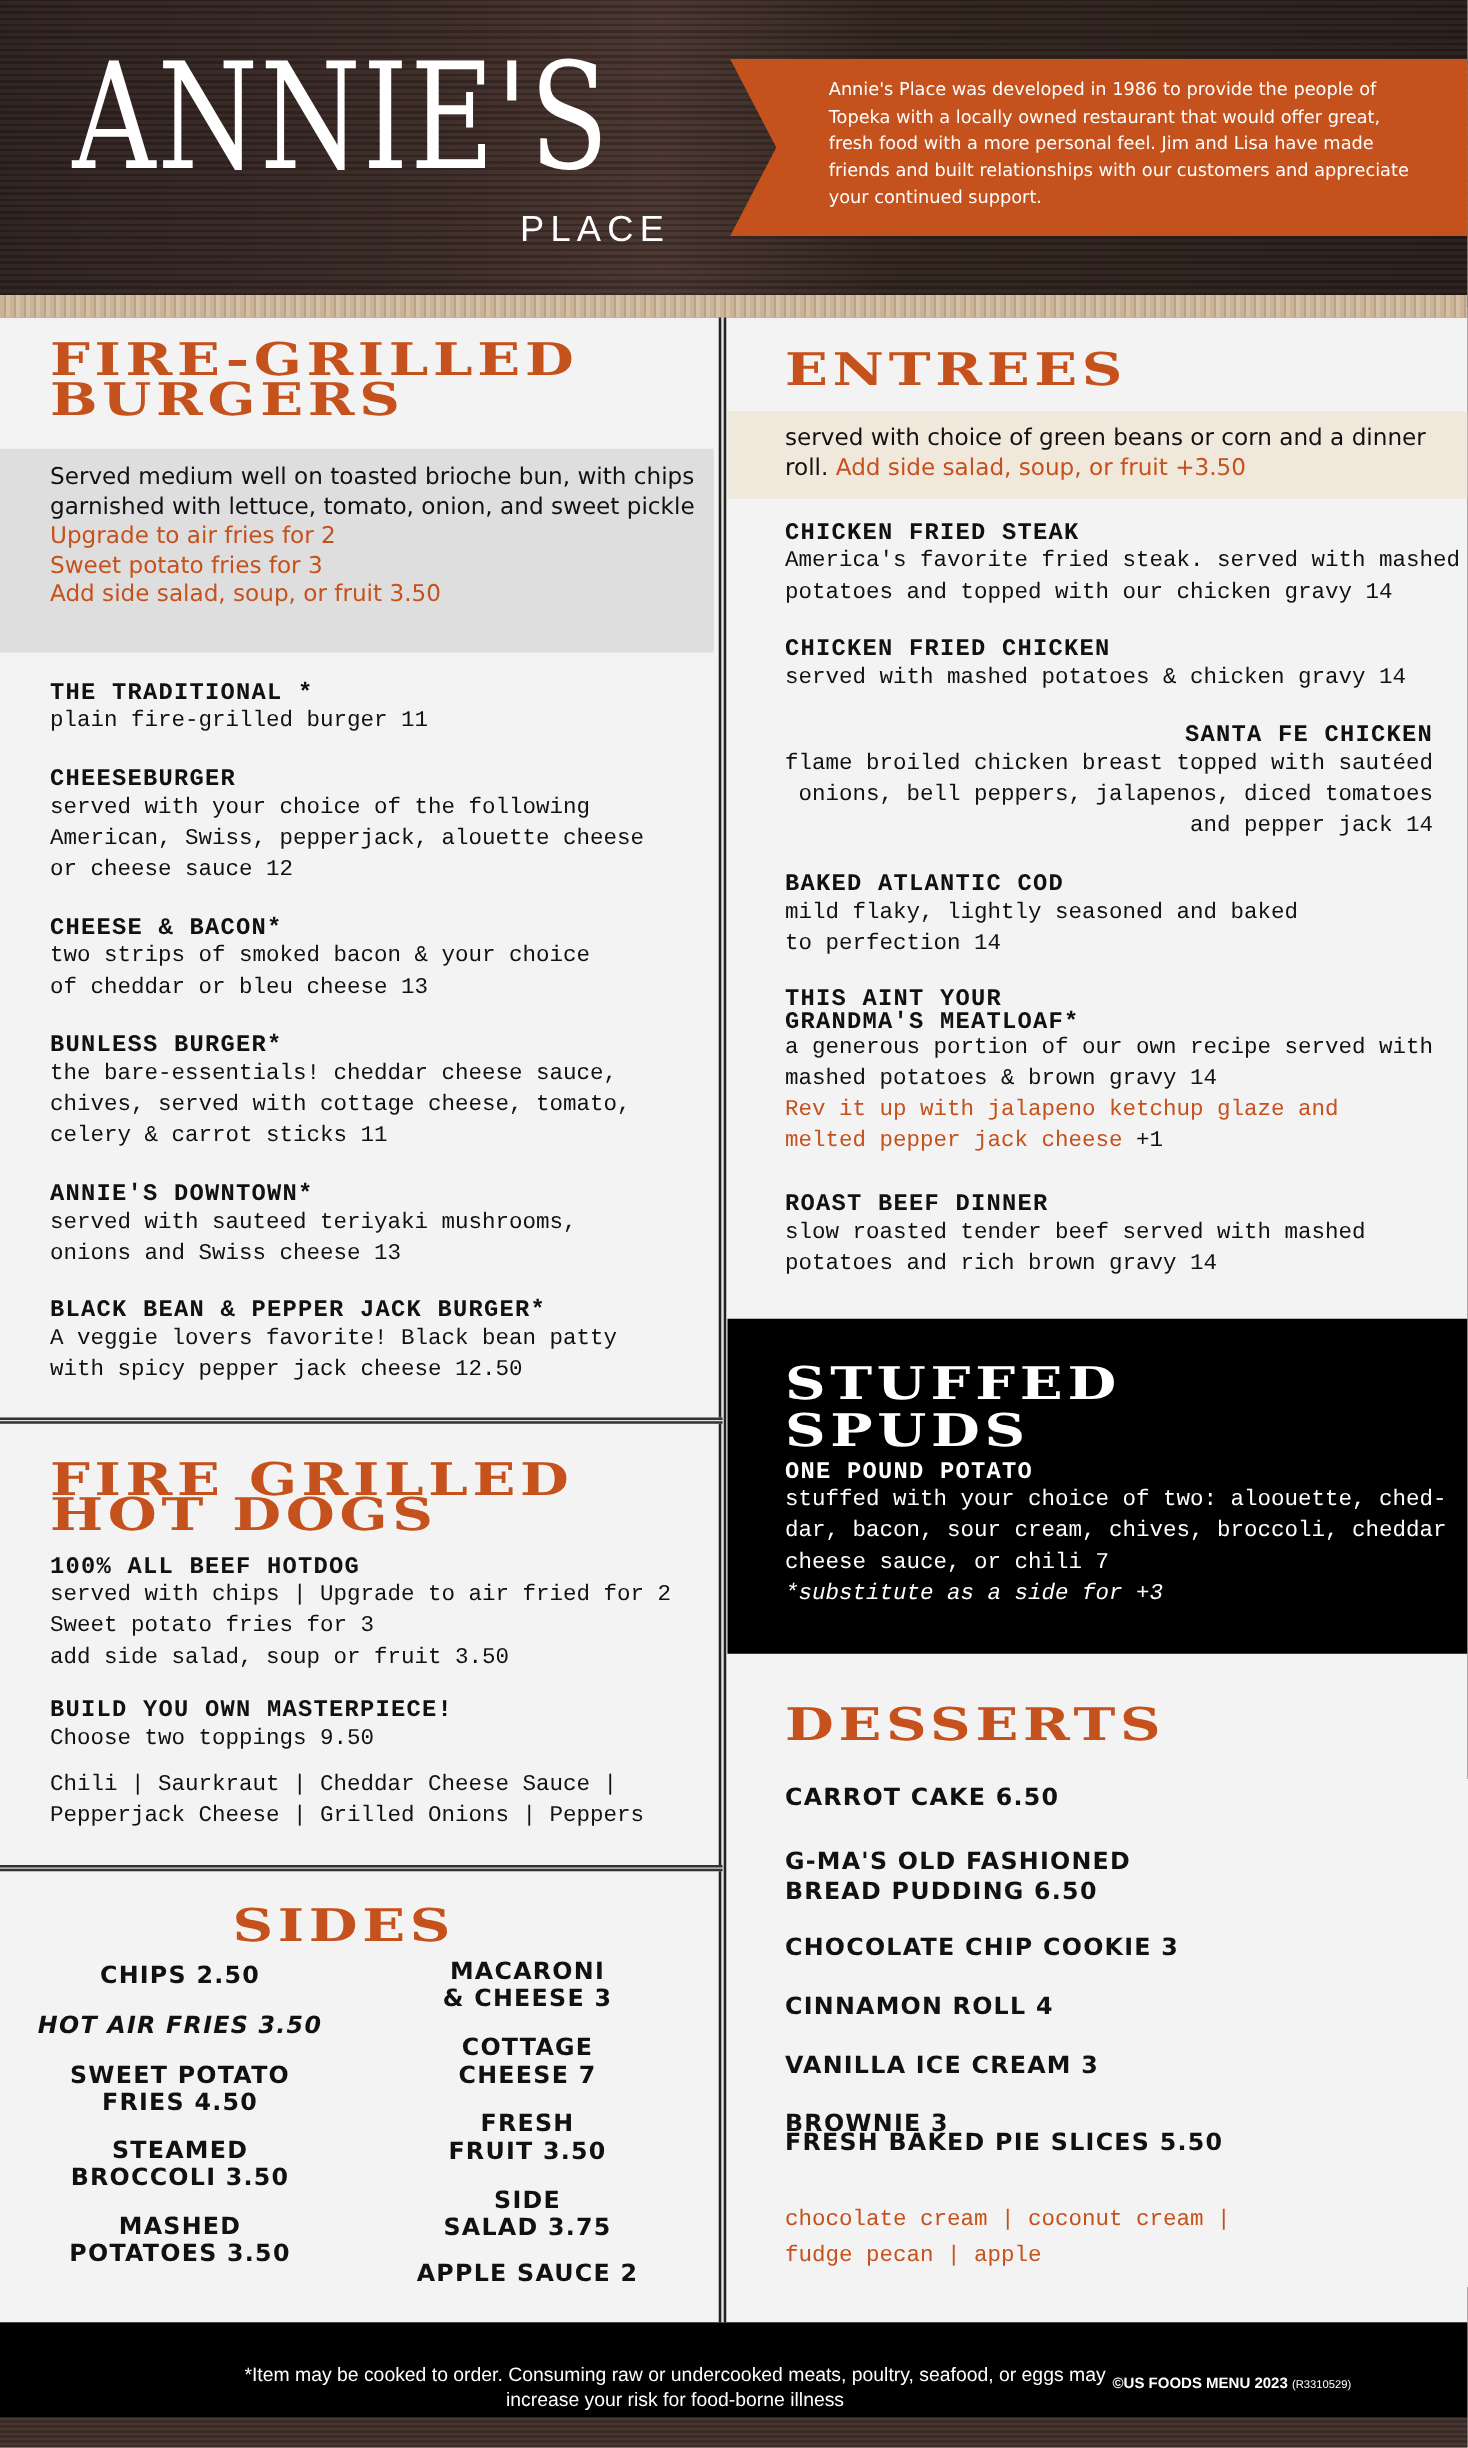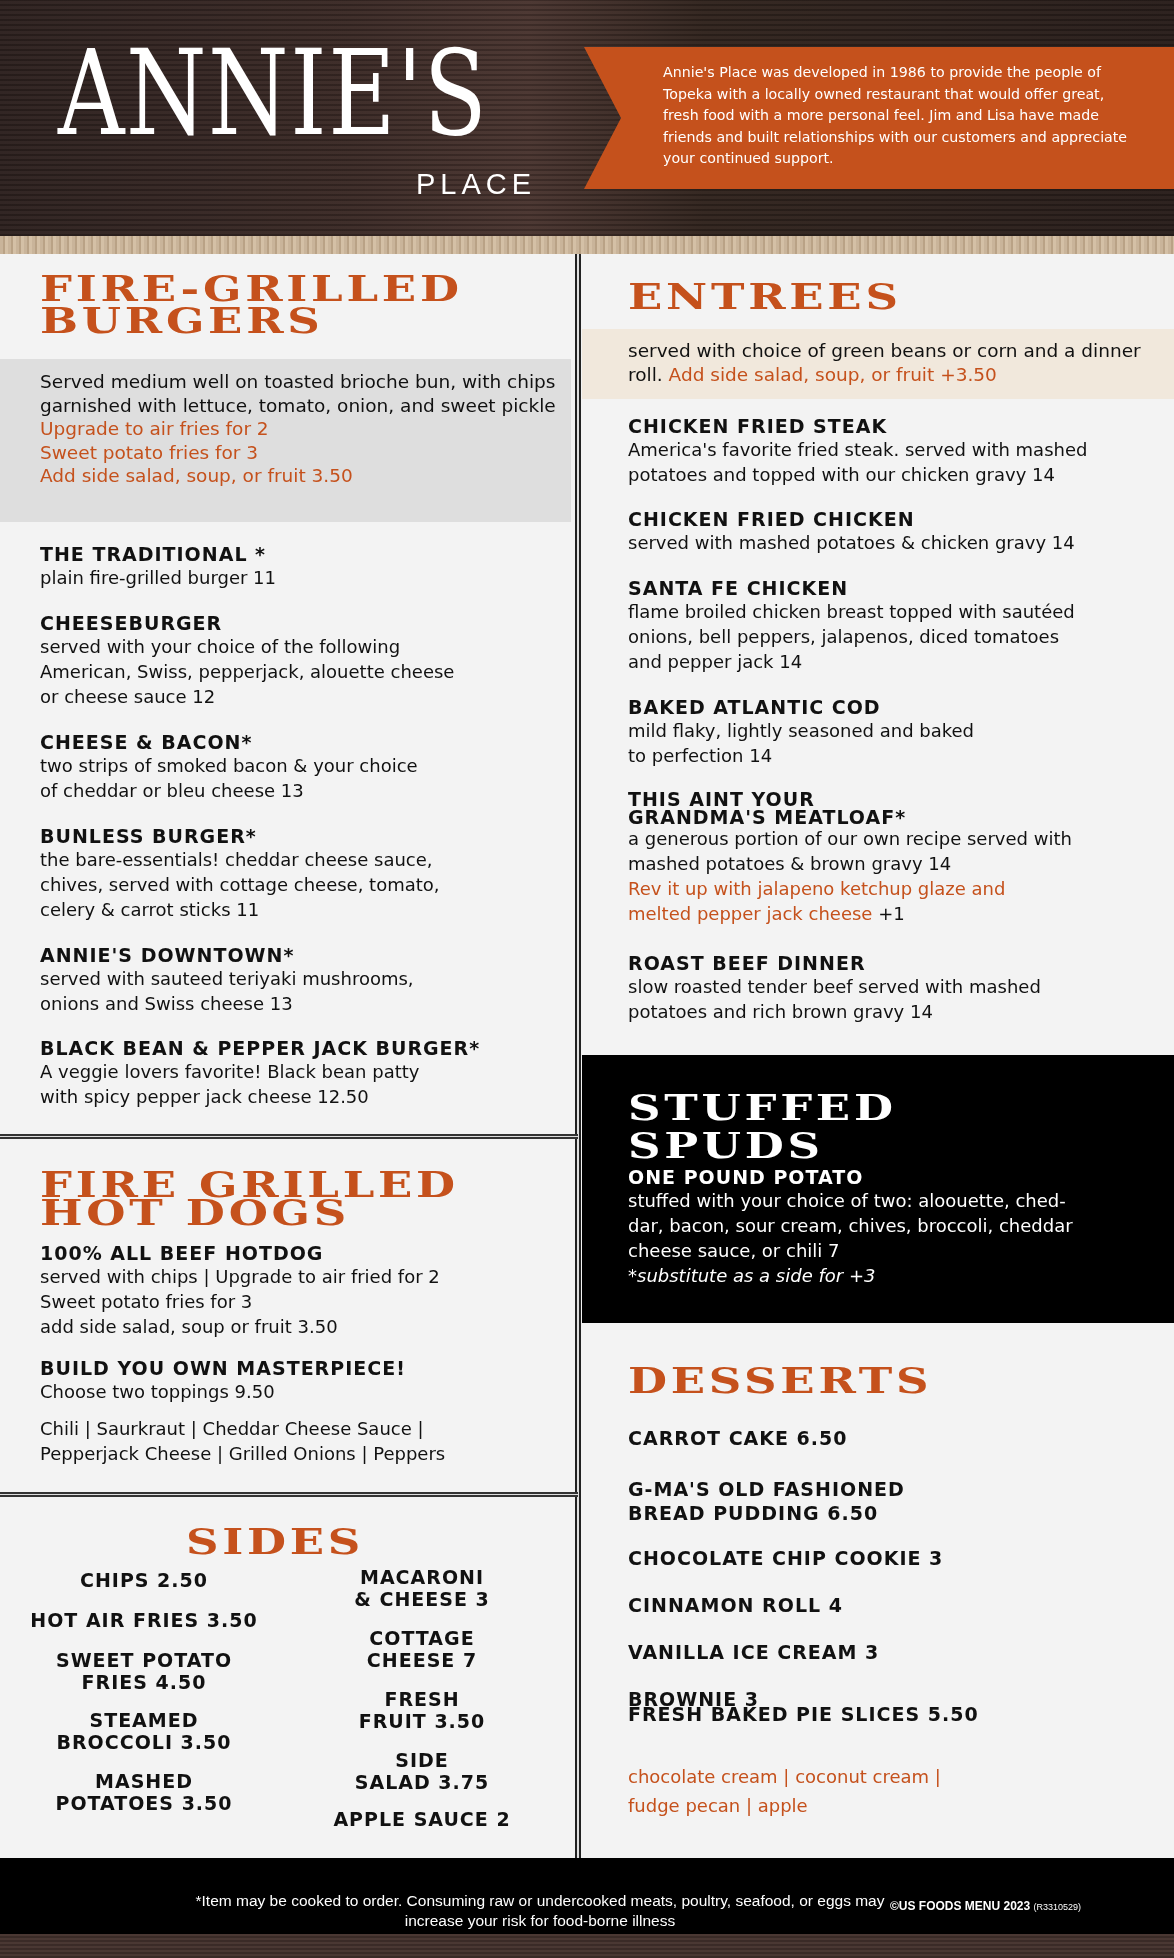--- a/index.html
+++ b/index.html
@@ -61,21 +61,21 @@
     color: #c5511c; font-size: 36px; line-height: 32px;
     letter-spacing: 3px; transform: scaleX(1.25); transform-origin: left top;
     text-transform: uppercase;
   }
   .section-title.white { color: #fff; }
   .note-box {
     position: absolute;
     font-size: 18.5px; line-height: 23.5px;
   }
   .orange { color: #c5511c; }
-  .item { position: absolute; font-size: 18px; line-height: 25px; }
+  .item { position: absolute; font-size: 18px; line-height: 25px; font-family: Liberation Mono, monospace; }
   .item-name {
     font-weight: bold; font-size: 19px; letter-spacing: 1px; line-height: 22px;
     display: block;
   }
   .item-desc { display: block; white-space: pre-line; }
   .sides-col { position: absolute; text-align: center; font-weight: bold; font-size: 19px; letter-spacing: 1px; }
   .side { position: absolute; width: 260px; line-height: 22px; white-space: pre-line; }
   .dessert { position: absolute; left: 628px; font-weight: bold; font-size: 19px; letter-spacing: 1px; line-height: 24px; white-space: pre-line; }
   .spuds-box {
     position: absolute; left: 582px; top: 1055px; width: 592px; height: 268px; background: #000; color: #fff;
@@ -172,21 +172,21 @@
   <span class="item-desc">Choose two toppings 9.50</span>
 </div>
 <div class="item" style="left:40px;top:1416px;white-space:pre-line;">Chili  |  Saurkraut  |  Cheddar Cheese Sauce  |
 Pepperjack Cheese  |  Grilled Onions  |  Peppers</div>
 
 <div class="hdiv" style="top:1492px;"></div>
 
 <div class="section-title" style="left:186px;top:1525px;">SIDES</div>
 <div class="sides-col">
   <div class="side" style="left:14px;top:1569px;">CHIPS  2.50</div>
-  <div class="side" style="left:14px;top:1609px;">HOT AIR FRIES  3.50</div>
+  <div class="side" style="left:14px;top:1609px;font-style:italic;">HOT AIR FRIES  3.50</div>
   <div class="side" style="left:14px;top:1649px;">SWEET POTATO
 FRIES  4.50</div>
   <div class="side" style="left:14px;top:1709px;">STEAMED
 BROCCOLI  3.50</div>
   <div class="side" style="left:14px;top:1770px;">MASHED
 POTATOES  3.50</div>
 </div>
 <div class="sides-col">
   <div class="side" style="left:292px;top:1566px;">MACARONI
 &amp; CHEESE  3</div>
@@ -208,21 +208,21 @@
 
 <div class="item" style="left:628px;top:415px;">
   <span class="item-name">CHICKEN FRIED STEAK</span>
   <span class="item-desc">America's favorite fried steak. served with mashed
 potatoes and topped with our chicken gravy 14</span>
 </div>
 <div class="item" style="left:628px;top:508px;">
   <span class="item-name">CHICKEN FRIED CHICKEN</span>
   <span class="item-desc">served with mashed potatoes &amp; chicken gravy 14</span>
 </div>
-<div class="item" style="left:628px;top:577px;">
+<div class="item" style="left:628px;top:577px;text-align:right;">
   <span class="item-name">SANTA FE CHICKEN</span>
   <span class="item-desc">flame broiled chicken breast topped with sautéed
 onions, bell peppers, jalapenos, diced tomatoes
 and pepper jack 14</span>
 </div>
 <div class="item" style="left:628px;top:696px;">
   <span class="item-name">BAKED ATLANTIC COD</span>
   <span class="item-desc">mild flaky, lightly seasoned and baked
 to perfection 14</span>
 </div>

